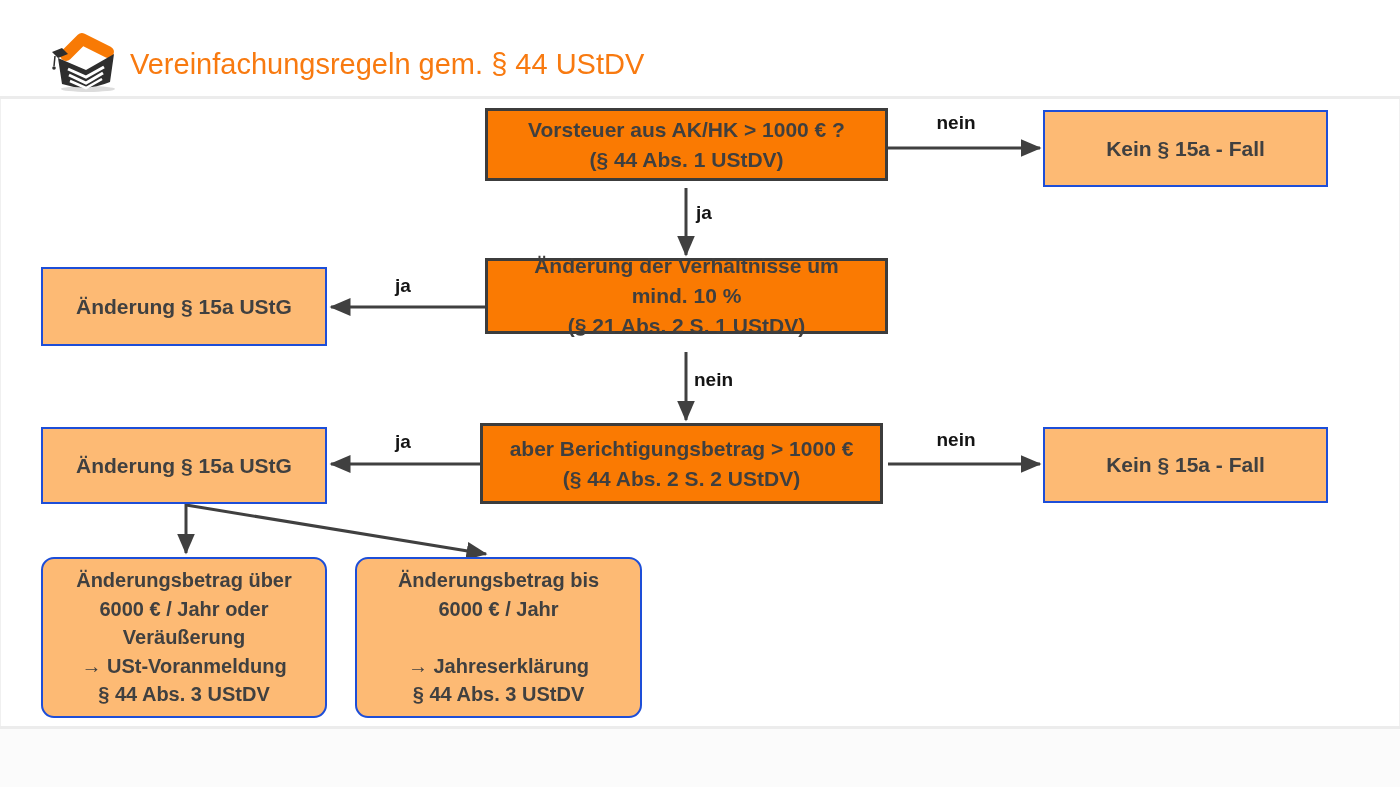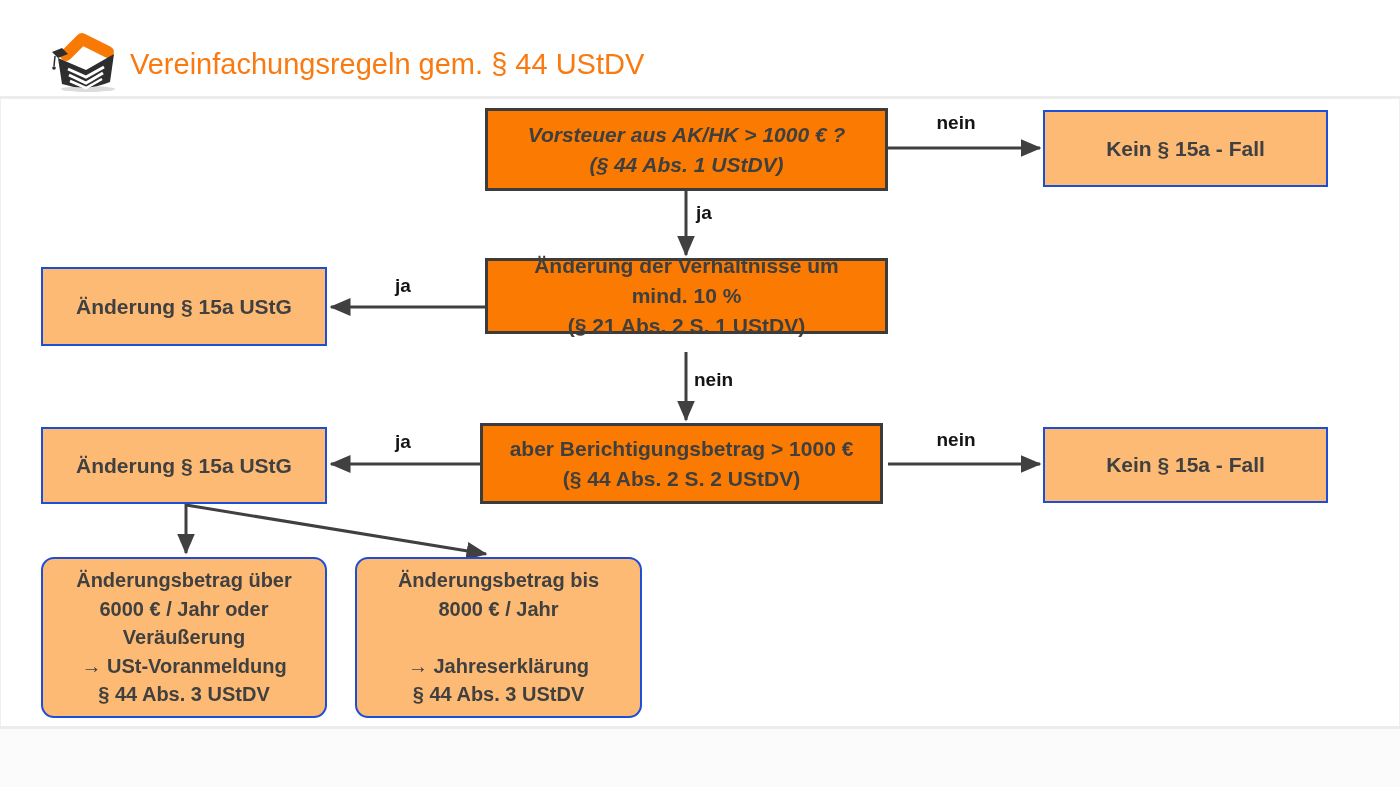--- a/index.html
+++ b/index.html
@@ -42,21 +42,21 @@
   .result {
     background: #fdba74;
     border: 2px solid #1d4ed8;
     color: #404040;
     font-size: 21px;
   }
   .result.small { font-size: 20px; border-radius: 13px; }
   .line { min-height: 1.42em; line-height: 1.42em; width: 100%; }
 
   
-  .n-q1 { left: 485px; top: 108px; width: 403px; height: 83px; font-style: italic; }
+  .n-q1 { left: 485px; top: 108px; width: 403px; height: 73px; }
   .n-kein1 { left: 1043px; top: 110px; width: 285px; height: 77px; }
   .n-q2 { left: 485px; top: 258px; width: 403px; height: 76px; }
   .n-aend1 { left: 41px; top: 267px; width: 286px; height: 79px; }
   .n-q3 { left: 480px; top: 423px; width: 403px; height: 81px; }
   .n-aend2 { left: 41px; top: 427px; width: 286px; height: 77px; }
   .n-kein2 { left: 1043px; top: 427px; width: 285px; height: 76px; }
   .n-ueber { left: 41px; top: 557px; width: 286px; height: 161px; }
   .n-bis { left: 355px; top: 557px; width: 287px; height: 161px; }
 
   
@@ -148,21 +148,21 @@
   <div class="node result small n-ueber">
     <div class="line">Änderungsbetrag über</div>
     <div class="line">6000 € / Jahr oder</div>
     <div class="line">Veräußerung</div>
     <div class="line">→ USt-Voranmeldung</div>
     <div class="line">§ 44 Abs. 3 UStDV</div>
   </div>
 
   <div class="node result small n-bis">
     <div class="line">Änderungsbetrag bis</div>
-    <div class="line">8000 € / Jahr</div>
+    <div class="line">6000 € / Jahr</div>
     <div class="line"></div>
     <div class="line">→ Jahreserklärung</div>
     <div class="line">§ 44 Abs. 3 UStDV</div>
   </div>
 
   <div class="edge-label centered100 l-nein1">nein</div>
   <div class="edge-label l-ja1">ja</div>
   <div class="edge-label centered100 l-ja2">ja</div>
   <div class="edge-label l-nein2">nein</div>
   <div class="edge-label centered100 l-ja3">ja</div>

